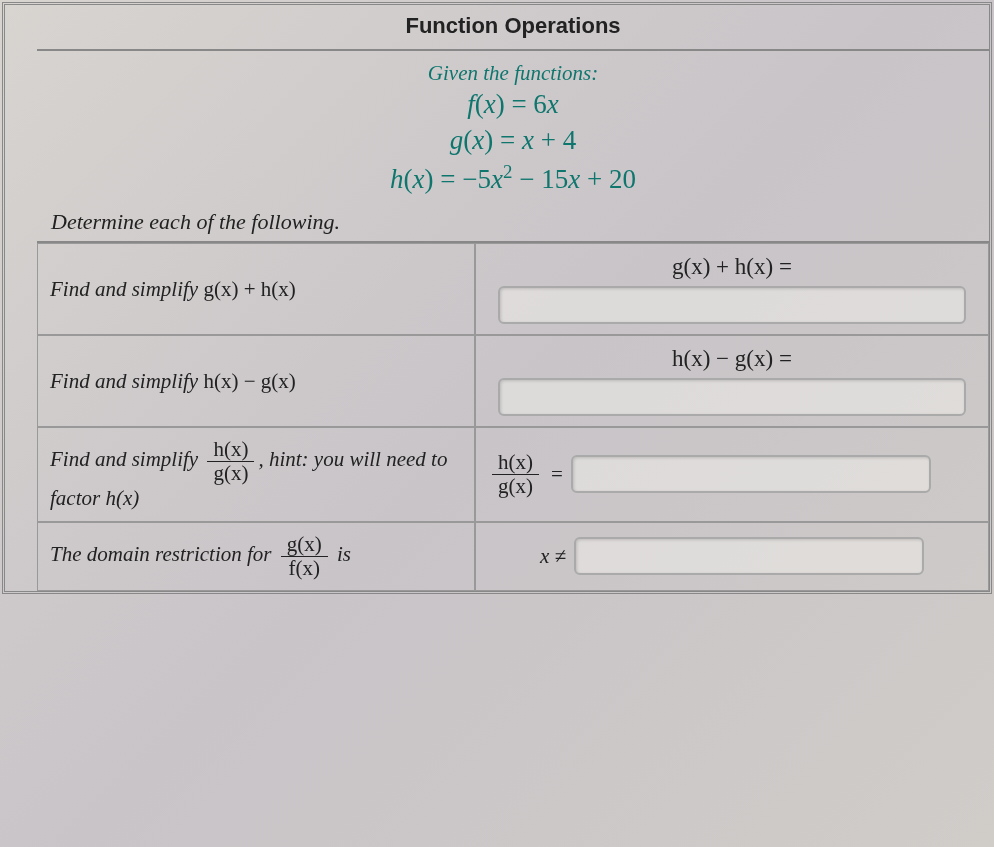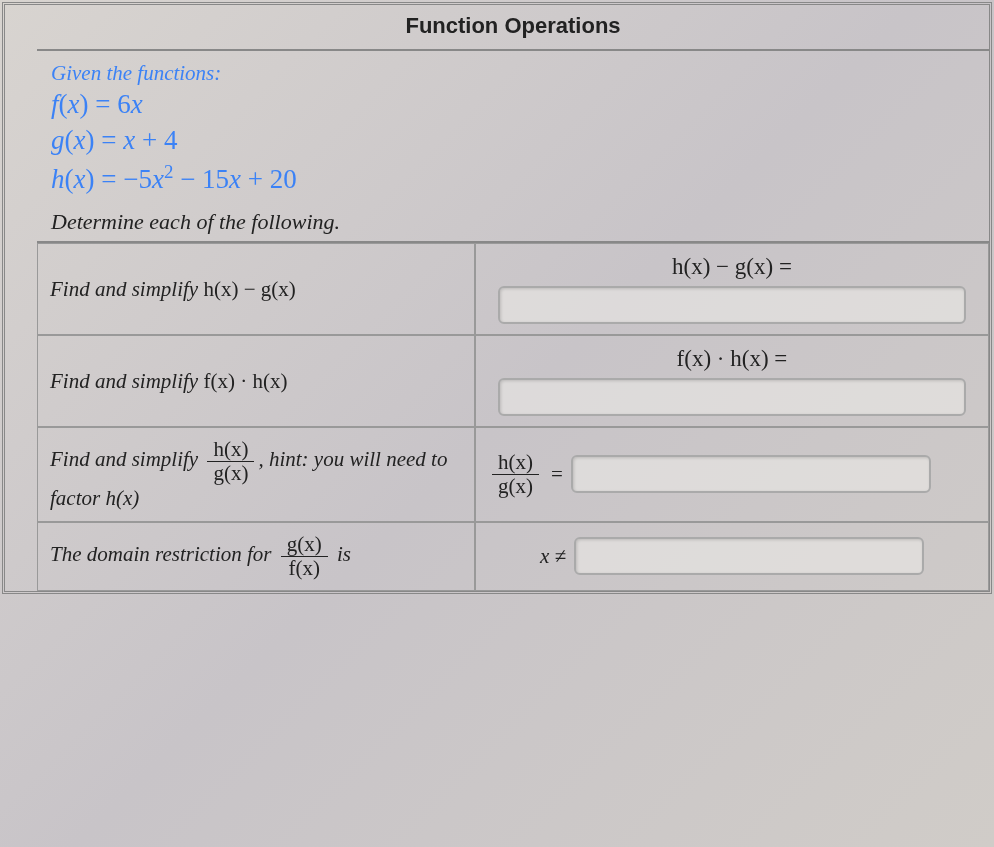--- a/index.html
+++ b/index.html
@@ -23,21 +23,22 @@
     font-size: 22px;
     padding: 8px 0 10px 0;
     border-bottom: 2px solid #888;
     font-family: Verdana, Arial, sans-serif;
     color: #222;
   }
   .given {
     padding: 10px 14px 6px 14px;
     font-style: italic;
     font-size: 21px;
-    color: #3b82f6;
+    color: #0f766e;
+    text-align: center;
   }
   .given .math {
     font-style: normal;
     font-family: 'Times New Roman', serif;
     font-size: 27px;
     line-height: 1.35;
   }
   .instr {
     padding: 6px 14px 6px 14px;
     font-style: italic;
@@ -127,40 +128,40 @@
     <div class="math"><span style="font-style:italic">f</span>(<span style="font-style:italic">x</span>) = 6<span style="font-style:italic">x</span></div>
     <div class="math"><span style="font-style:italic">g</span>(<span style="font-style:italic">x</span>) = <span style="font-style:italic">x</span> + 4</div>
     <div class="math"><span style="font-style:italic">h</span>(<span style="font-style:italic">x</span>) = −5<span style="font-style:italic">x</span><span class="sup">2</span> − 15<span style="font-style:italic">x</span> + 20</div>
   </div>
 
   <div class="instr">Determine each of the following.</div>
 
   <table class="grid">
 
     <tbody>
+        <tr>
+      <td class="left">
+        <span>Find and simplify </span><span class="math">g(x) + h(x)</span>
+      </td>
+      <td class="right">
+        <div class="eqline">g(x) + h(x) =</div>
+        <input class="answer-input" style="">
+      </td>
+    </tr>
 
     <tr>
       <td class="left">
         <span>Find and simplify </span><span class="math">h(x) − g(x)</span>
       </td>
       <td class="right">
         <div class="eqline">h(x) − g(x) =</div>
         <input class="answer-input" style="">
       </td>
     </tr>
 
-    <tr>
-      <td class="left">
-        <span>Find and simplify </span><span class="math">f(x) · h(x)</span>
-      </td>
-      <td class="right">
-        <div class="eqline">f(x) · h(x) =</div>
-        <input class="answer-input" style="">
-      </td>
-    </tr>
 
     <tr>
       <td class="left">
         <span>Find and simplify </span><span class="frac"><span class="num">h(x)</span><span class="den">g(x)</span></span><span>, hint: you will need to factor h(x)</span>
       </td>
       <td class="right">
         <div class="rowflex">
           <span class="frac">
                 <span class="num">h(x)</span>
                 <span class="den">g(x)</span>

